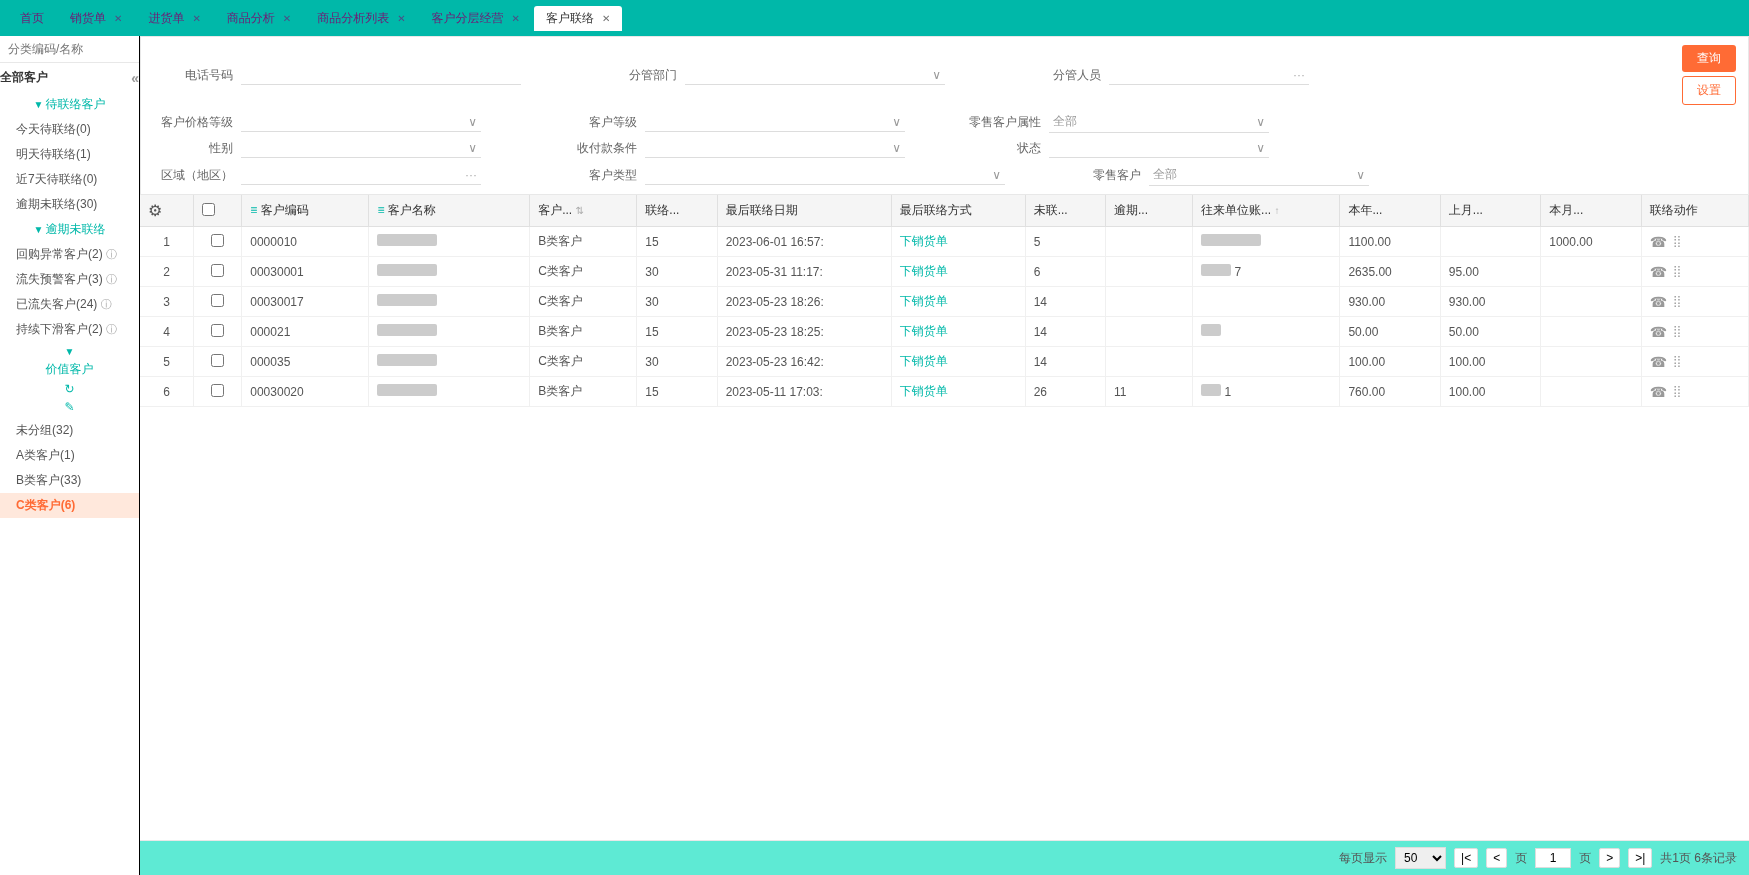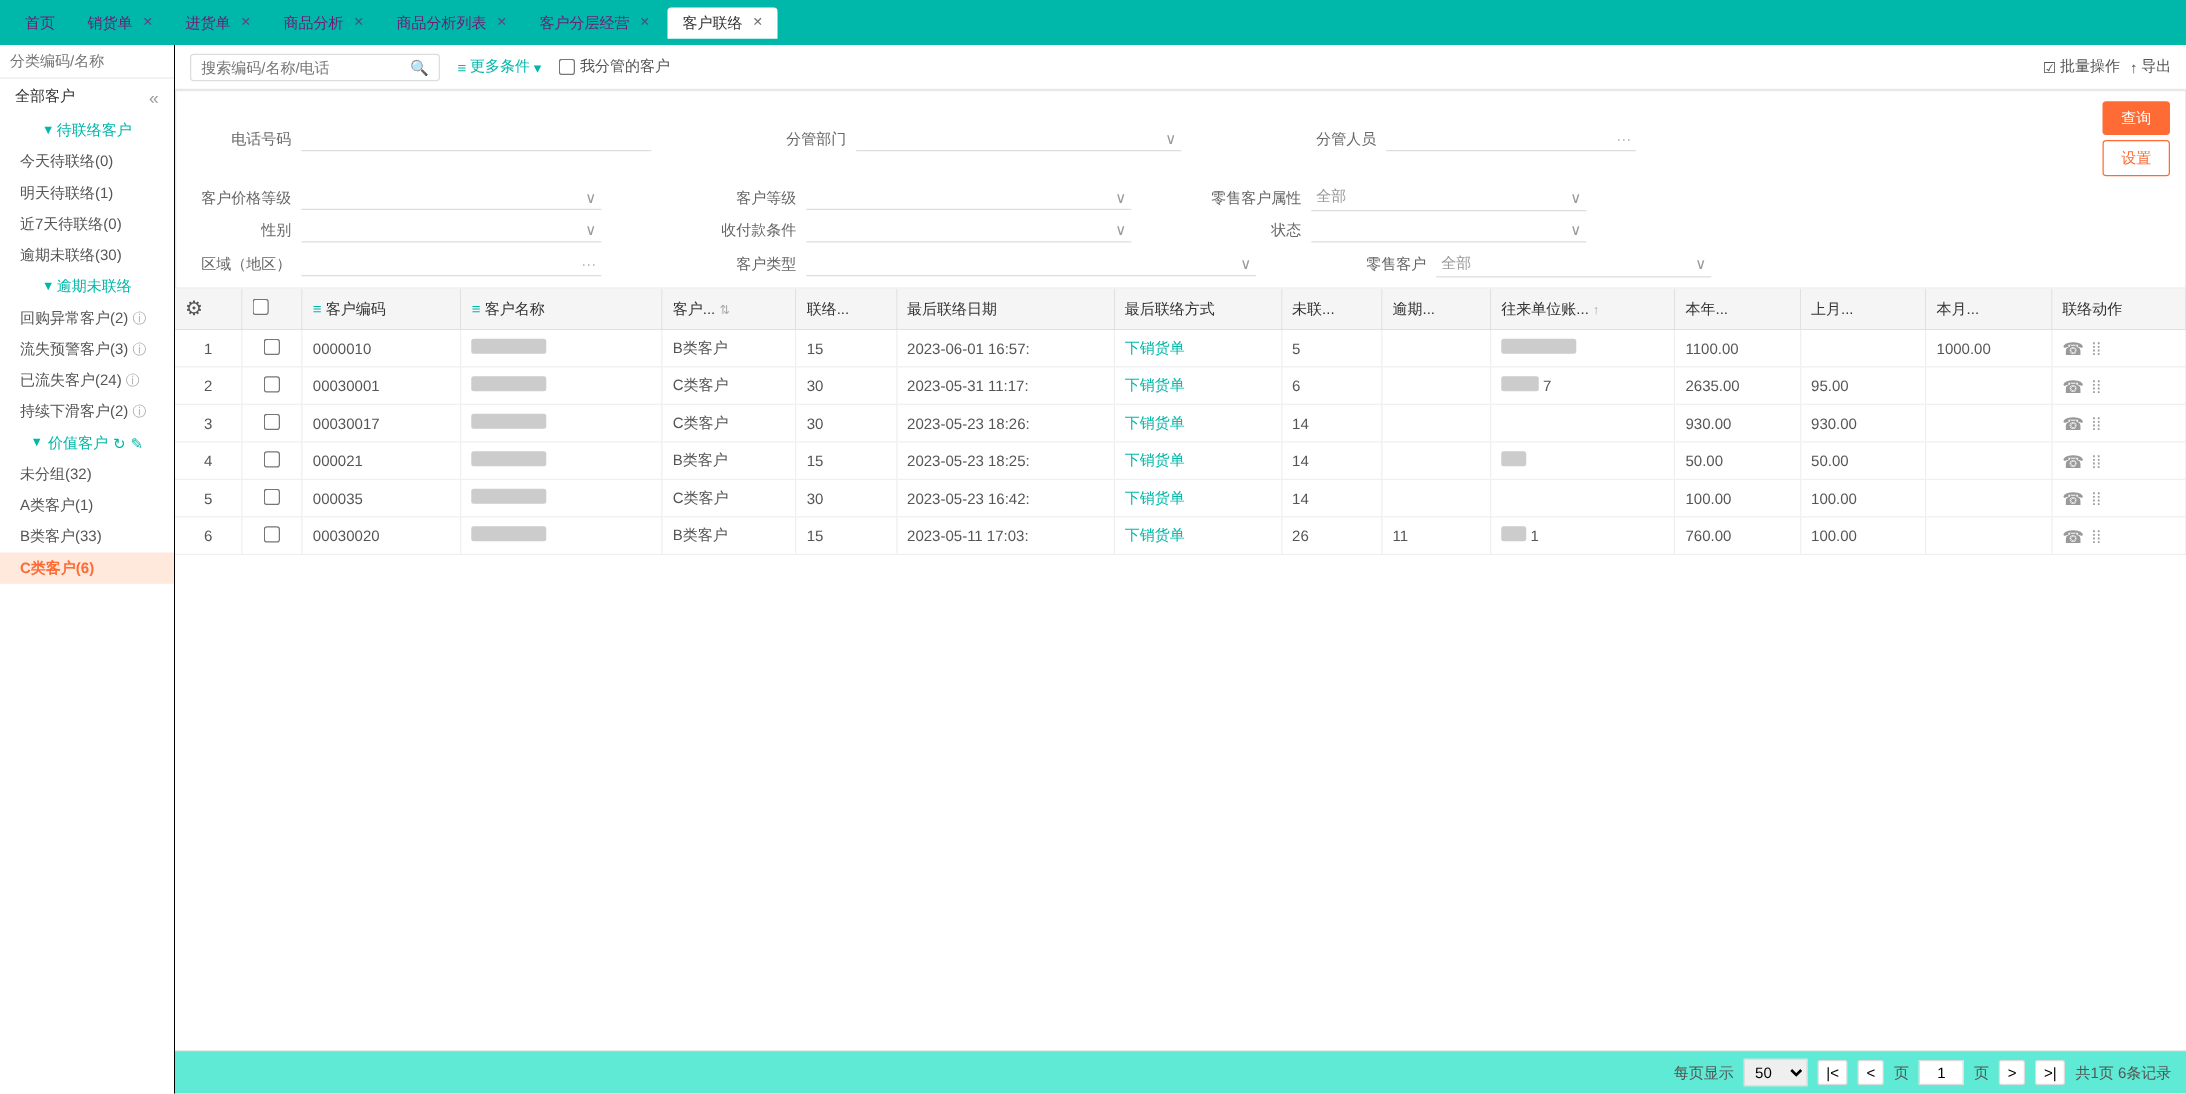--- a/index.html
+++ b/index.html
@@ -55,23 +55,23 @@
       border: none;
       outline: none;
       flex: 1;
       font-size: 12px;
       color: #999;
     }
     .sidebar-section-header {
       display: flex;
       align-items: center;
       justify-content: space-between;
-      padding: 6px 12px;
+      padding: 6px 0;
       font-size: 13px;
-      font-weight: normal;
+      font-weight: bold;
       color: #333;
       background: #fff;
       cursor: pointer;
     }
     .sidebar-section-header .collapse-icon { font-size: 14px; color: #999; }
     .sidebar-group-title {
       padding: 4px 8px;
       color: #00b8a9;
       font-size: 12px;
       display: flex;
@@ -366,66 +366,41 @@
     </div>
     <div class="sidebar-item">
       <span>已流失客户(24)</span>
       <span style="color:#aaa; font-size:11px;"> ⓘ</span>
     </div>
     <div class="sidebar-item">
       <span>持续下滑客户(2)</span>
       <span style="color:#aaa; font-size:11px;"> ⓘ</span>
     </div>
 
-    <div class="sidebar-group-title" style="display:flex; align-items:center; gap:4px;">
+    <div class="sidebar-group-title" style="display:flex; align-items:center; gap:4px;flex-direction:column;">
       <span>价值客户</span>
       <span style="color:#00b8a9; font-size:12px;">↻</span>
       <span style="color:#00b8a9; font-size:12px;">✎</span>
     </div>
     <div class="sidebar-item">
       <span>未分组(32)</span>
     </div>
     <div class="sidebar-item">
       <span>A类客户(1)</span>
     </div>
     <div class="sidebar-item">
       <span>B类客户(33)</span>
     </div>
     <div class="sidebar-item active">
       <span>C类客户(6)</span>
     </div>
   </div>
 
   <div class="content-area">
 
-    <div class="toolbar">
-      <div class="search-box">
-        <input type="text" style="width: 160px;" placeholder="搜索编码/名称/电话">
-        <span style="color:#00b8a9; cursor:pointer;">🔍</span>
-      </div>
-      <div class="filter-btn">
-        <span>≡</span>
-        <span>更多条件</span>
-        <span>▾</span>
-      </div>
-      <div class="checkbox-label">
-        <input type="checkbox" style="">
-        <span>我分管的客户</span>
-      </div>
-      <div class="toolbar-right">
-        <div class="action-btn">
-          <span>☑</span>
-          <span>批量操作</span>
-        </div>
-        <div class="action-btn">
-          <span>↑</span>
-          <span>导出</span>
-        </div>
-      </div>
-    </div>
 
     <div class="filter-panel">
 
       <div class="filter-row">
         <span class="filter-label">电话号码</span>
         <input class="filter-input" type="text" style="width: 280px;">
 
         <div style="width:60px;"></div>
         <span class="filter-label">分管部门</span>
         <div class="filter-select" style="width:260px;">

